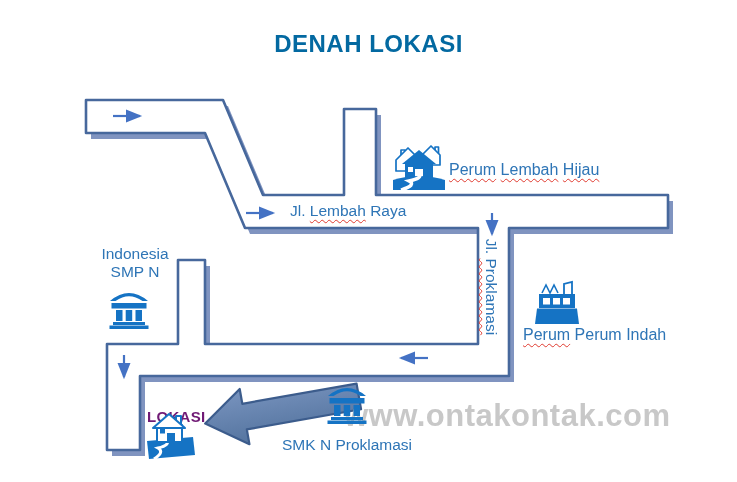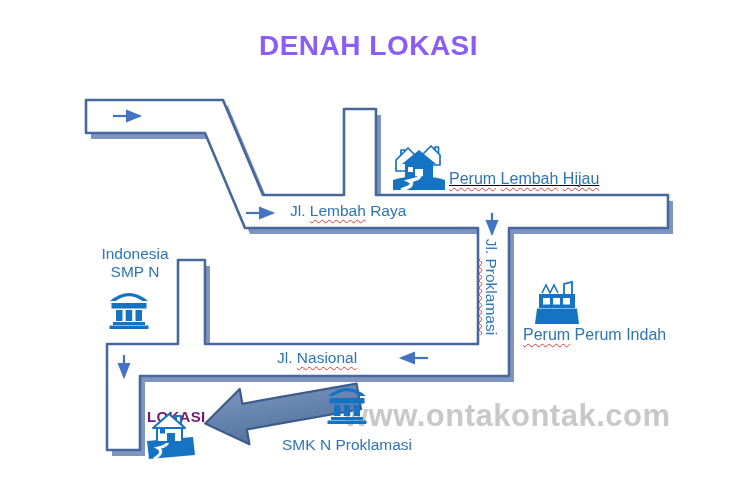--- a/index.html
+++ b/index.html
@@ -1,31 +1,31 @@
 <!DOCTYPE html>
 <html><head>
 <meta charset="utf-8">
 <style>
   html,body{margin:0;padding:0;background:#fff;}
   #stage{position:relative;width:737px;height:482px;background:#ffffff;overflow:hidden;
          font-family:"Liberation Sans", sans-serif;}
   #map-svg{position:absolute;left:0;top:0;}
   .abs{position:absolute;}
-  #title{left:0;right:0;top:30px;text-align:center;font-size:28px;font-weight:bold;
-         color:#8b5cf6;letter-spacing:.5px;}
+  #title{left:0;right:0;top:30px;text-align:center;font-size:24px;font-weight:bold;
+         color:#0369a1;letter-spacing:.5px;}
   .road-label,.lm-label{white-space:pre;color:#2E75B6;font-size:15.5px;line-height:1.15;}
   .wavy{text-decoration-line:underline;text-decoration-style:wavy;
         text-decoration-color:#E03B30;text-decoration-thickness:1px;
         text-underline-offset:3px;text-decoration-skip-ink:none;}
   #label-merdeka{left:290px;top:202px;}
   #label-proklamasi{left:435px;top:278px;width:112px;text-align:center;
         transform:rotate(90deg);transform-origin:center;}
   #label-nasional{left:277px;top:349px;}
   #lm-lembah-hijau .lm-label{font-size:16px;}
-  #lm-lembah-hijau{left:449px;top:170px;text-decoration:underline;}
+  #lm-lembah-hijau{left:449px;top:161px;}
   #lm-bukit-indah{left:523px;top:326px;}
   #lm-bukit-indah .lm-label{font-size:16px;}
   #lm-smp{left:95px;top:245px;width:80px;text-align:center;}
   #lm-smk{left:282px;top:436px;}
   #label-lokasi{left:147px;top:408px;font-weight:bold;color:#701a75;font-size:15px;
         letter-spacing:.3px;}
   .icon{position:absolute;line-height:0;}
   #icon-lembah{left:391px;top:138px;}
   #icon-bukit{left:534px;top:280px;}
   #icon-smp{left:106px;top:288px;}
@@ -63,21 +63,20 @@
 
     <polygon points="204,410 244,382 244,397 360,397 360,423 244,423 244,438" transform="rotate(-10 282 410)" fill="url(#ag)" stroke="#3C5C8C" stroke-width="2.2" stroke-linejoin="round"></polygon>
   </svg>
 
   <div id="title" class="abs">DENAH LOKASI</div>
 
   <div id="label-merdeka" class="abs road-label"><span>Jl. </span><span class="wavy">Lembah</span><span> Raya</span></div>
 
   <div id="label-proklamasi" class="abs road-label"><span>Jl. </span><span class="wavy">Proklamasi</span></div>
 
-  <div id="label-nasional" class="abs road-label"><span>Jl. </span><span class="wavy">Nasional</span></div>
 
   <div id="icon-lembah" class="icon">
     <svg width="56" height="54" viewBox="0 0 56 54">
       <g stroke="#1573C4" stroke-width="1.7" fill="#ffffff" stroke-linejoin="round">
         <rect x="10" y="12" width="4" height="7"></rect>
         <path d="M5,22 L17,10 L29,22 V33 H5 Z"></path>
         <rect x="44" y="9" width="3.5" height="6"></rect>
         <path d="M31,17 L40,8 L49,17 V27 H31 Z"></path>
       </g>
       <path d="M11,26 L28,12 L45,26 Z" fill="#1573C4"></path>

